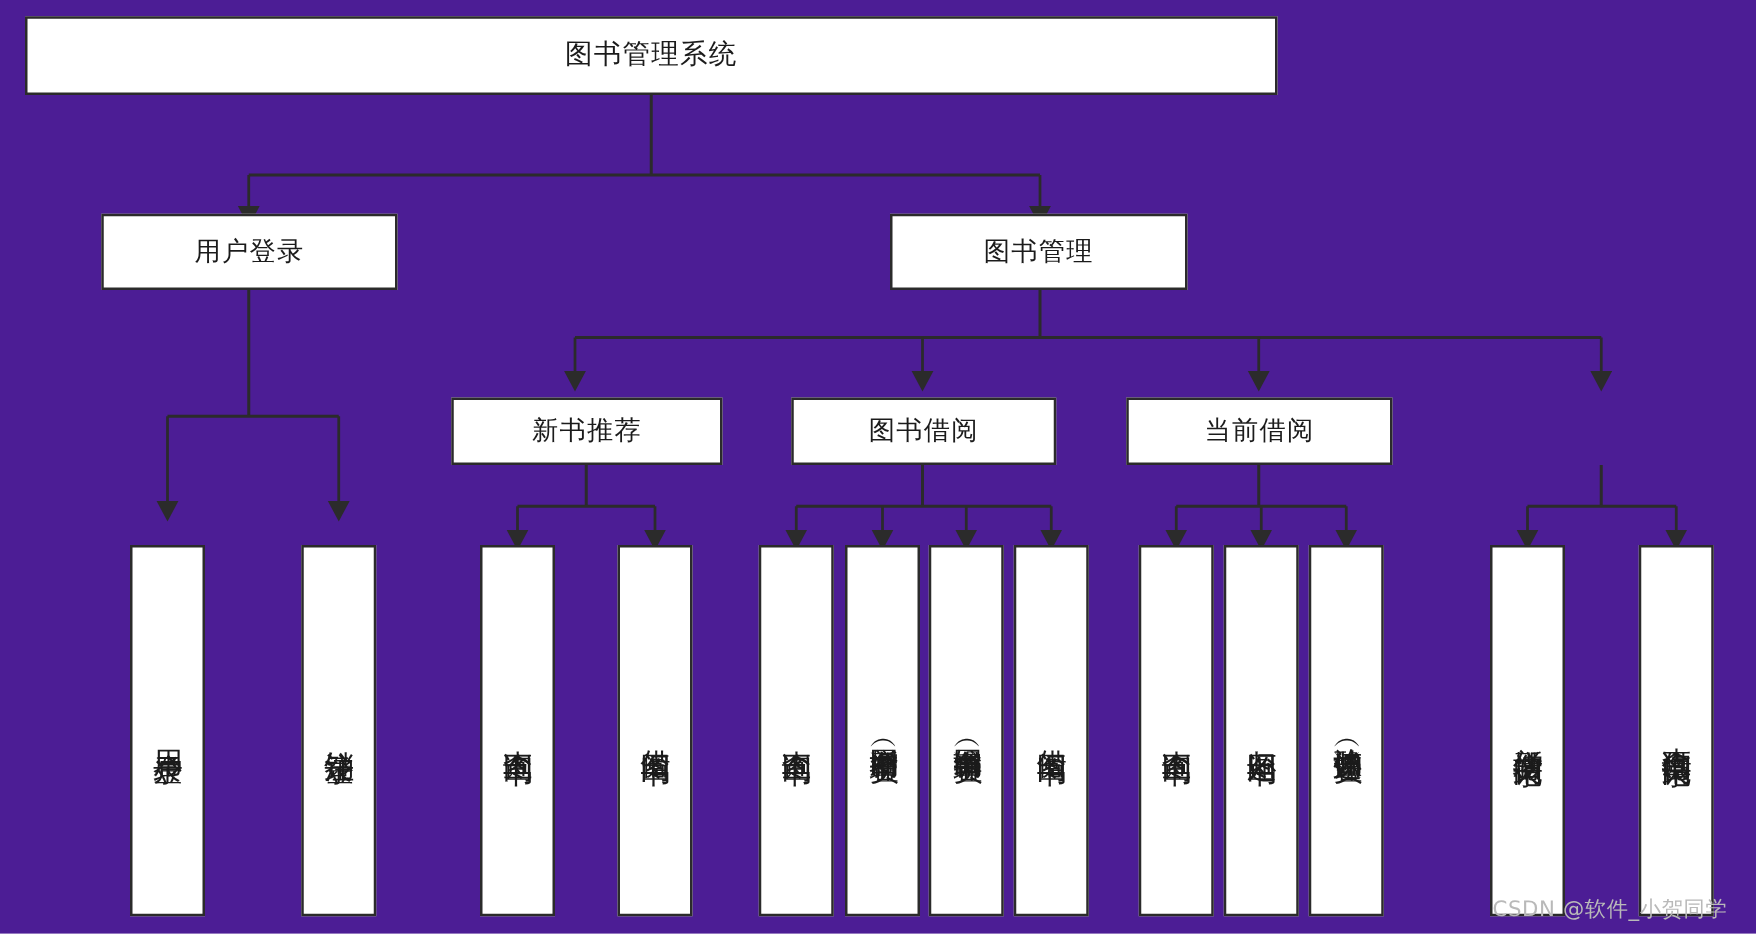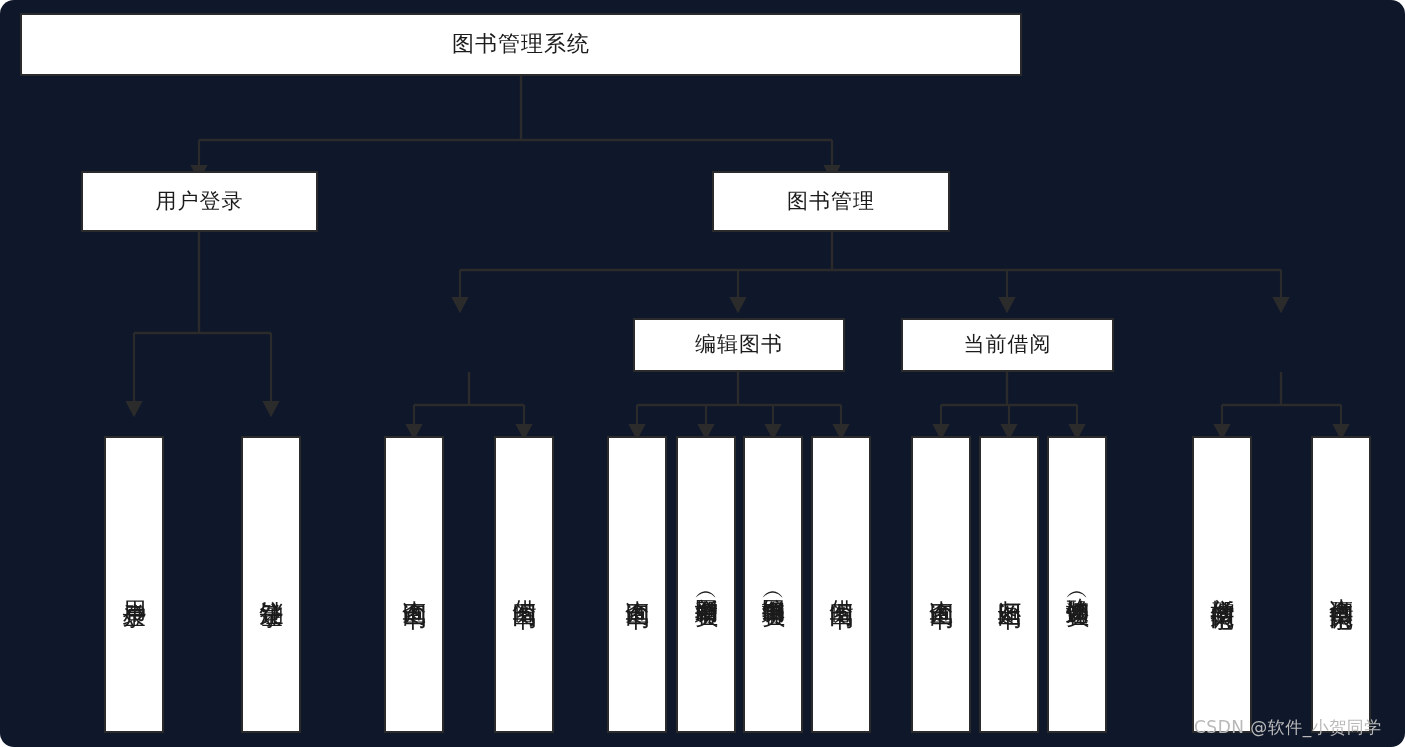--- a/index.html
+++ b/index.html
@@ -8,23 +8,22 @@
     padding: 0;
     background: #ffffff;
   }
   body {
     font-family: "DejaVu Sans", "Liberation Sans", sans-serif;
   }
   #canvas {
     position: relative;
     width: 1405px;
     height: 747px;
-    background: #0f172a;
+    background: #4c1d95;
     overflow: hidden;
-    border-radius: 14px;
   }
   #edges {
     position: absolute;
     left: 0;
     top: 0;
     width: 1405px;
     height: 747px;
     pointer-events: none;
   }
   .node {
@@ -136,22 +135,25 @@
     <span class="label">图书管理系统</span>
   </div>
 
   <div class="node horiz" style="left:81px; top:171px; width:237px; height:61px;">
     <span class="label">用户登录</span>
   </div>
   <div class="node horiz" style="left:712px; top:171px; width:238px; height:61px;">
     <span class="label">图书管理</span>
   </div>
 
+  <div class="node horiz" style="left:361px; top:318px; width:217px; height:54px;">
+    <span class="label">新书推荐</span>
+  </div>
   <div class="node horiz" style="left:633px; top:318px; width:212px; height:54px;">
-    <span class="label">编辑图书</span>
+    <span class="label">图书借阅</span>
   </div>
   <div class="node horiz" style="left:901px; top:318px; width:213px; height:54px;font-family:Liberation Serif, serif;">
     <span class="label">当前借阅</span>
   </div>
 
   <div class="node vert" style="left:104px; top:436px; width:60px; height:297px;">
     <span class="label">用户登录</span>
   </div>
   <div class="node vert" style="left:241px; top:436px; width:60px; height:297px;">
     <span class="label">注销登录</span>

